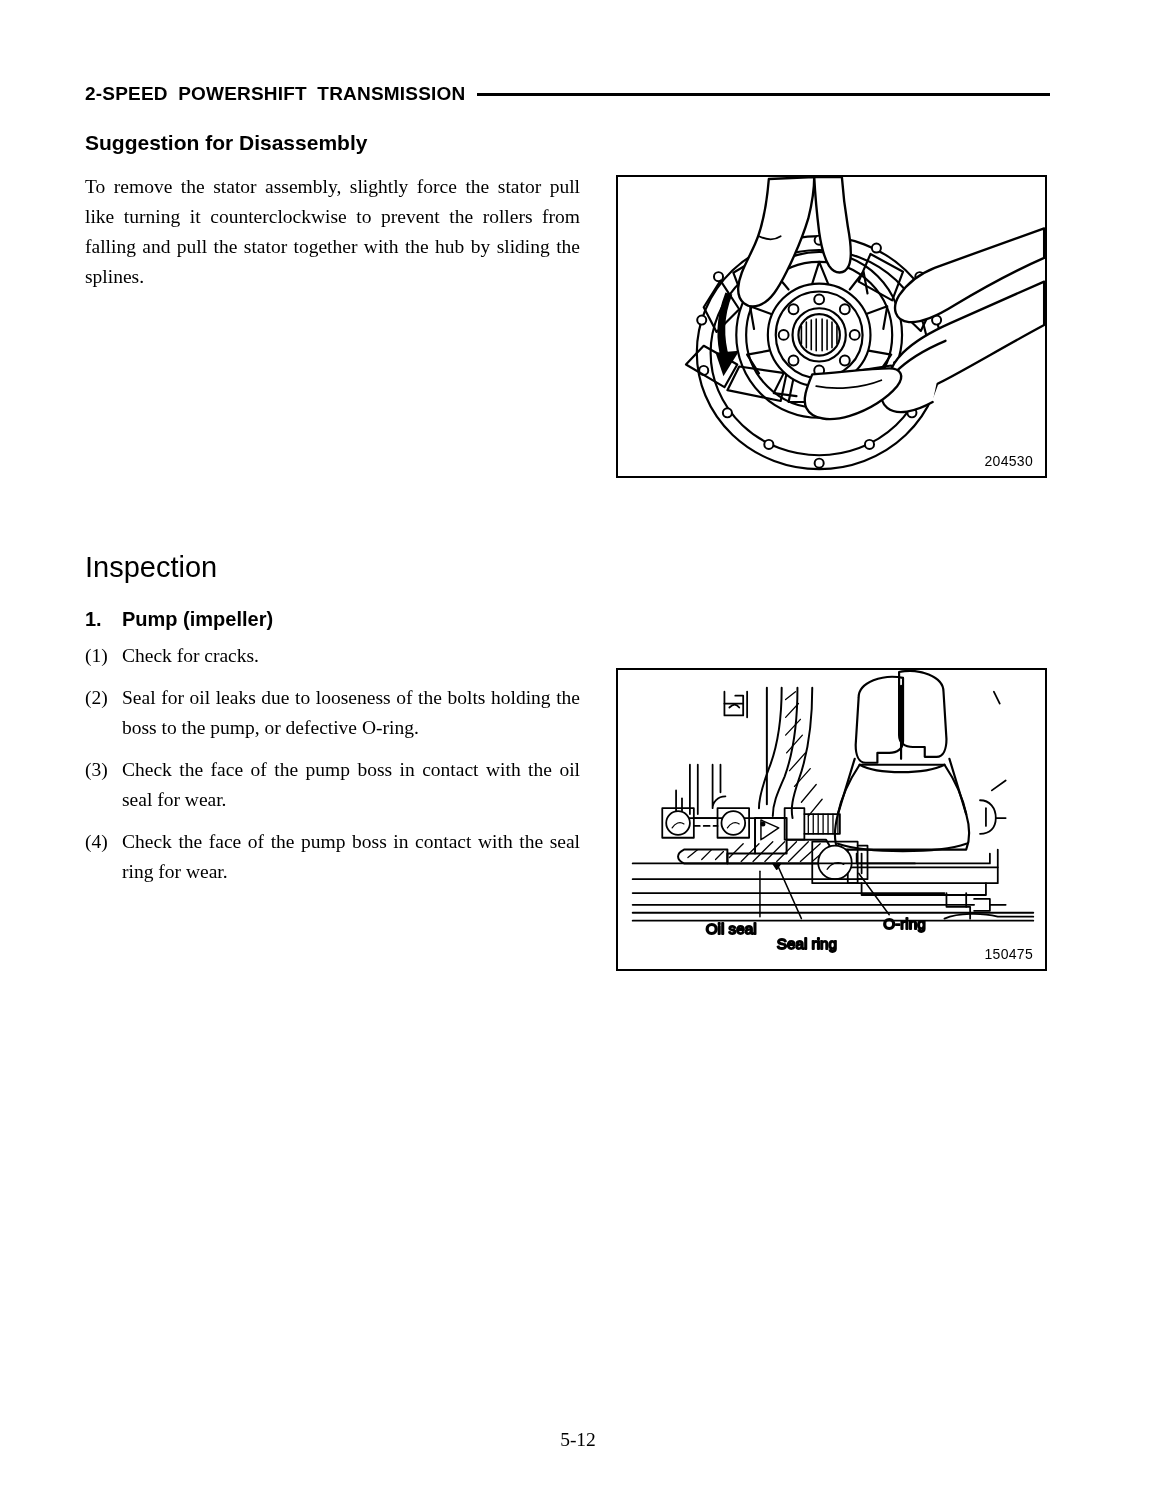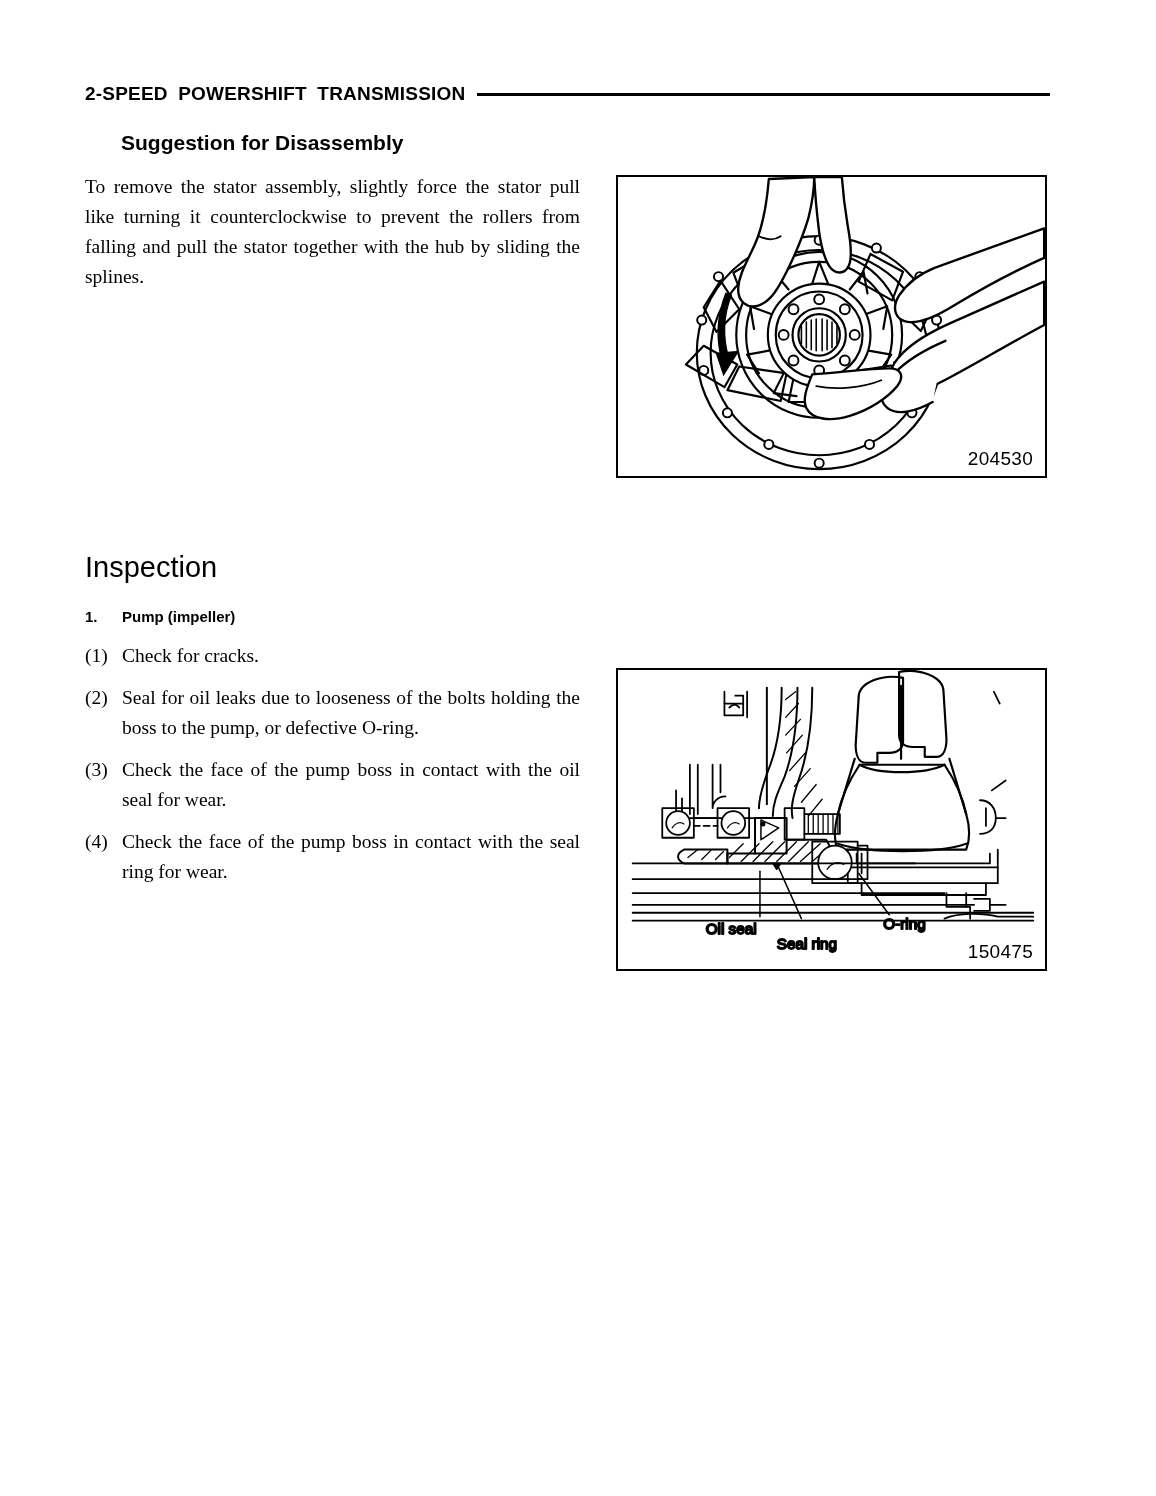--- a/index.html
+++ b/index.html
@@ -51,21 +51,20 @@
   }
 
   
   .h-section {
     position: absolute;
     font-family: "Liberation Sans", "DejaVu Sans", sans-serif;
     font-weight: bold;
     font-size: 21px;
     line-height: 1.1;
     white-space: nowrap;
-    margin-left: 36px;
   }
   #heading-suggestion { left: 85px; top: 117px; }
 
   .h-big {
     position: absolute;
     font-family: "Liberation Sans", "DejaVu Sans", sans-serif;
     font-weight: normal;
     font-size: 29px;
     line-height: 1.1;
     white-space: nowrap;
@@ -84,21 +83,21 @@
     text-justify: inter-word;
   }
 
   
   .subhead {
     position: absolute;
     left: 85px;
     top: 594px;
     font-family: "Liberation Sans", "DejaVu Sans", sans-serif;
     font-weight: bold;
-    font-size: 15px;
+    font-size: 20px;
     white-space: nowrap;
   }
   .subhead .sh-num { display: inline-block; width: 37px; }
 
   
   .num-list {
     position: absolute;
     left: 85px;
     top: 627px;
     width: 495px;
@@ -137,21 +136,21 @@
     left: 0; top: 0;
     width: 100%;
     height: 100%;
     display: block;
   }
   .figure-number {
     position: absolute;
     right: 12px;
     bottom: 8px;
     font-family: "Liberation Sans", "DejaVu Sans", sans-serif;
-    font-size: 19px;
+    font-size: 14px;
     letter-spacing: 0.3px;
     line-height: 1;
   }
 
   
   .page-number {
     position: absolute;
     left: 0;
     top: 1415px;
     width: 1156px;
@@ -462,14 +461,15 @@
         </g>
 
         <text class="cal" x="88" y="268">Oil seal</text>
         <text class="cal" x="160" y="283">Seal ring</text>
         <text class="cal" x="268" y="262">O-ring</text>
       </g>
     </svg>
     <span class="figure-number">150475</span>
   </div>
 
+  <div class="page-number">5-12</div>
 
 </div>
 
 </body></html>

